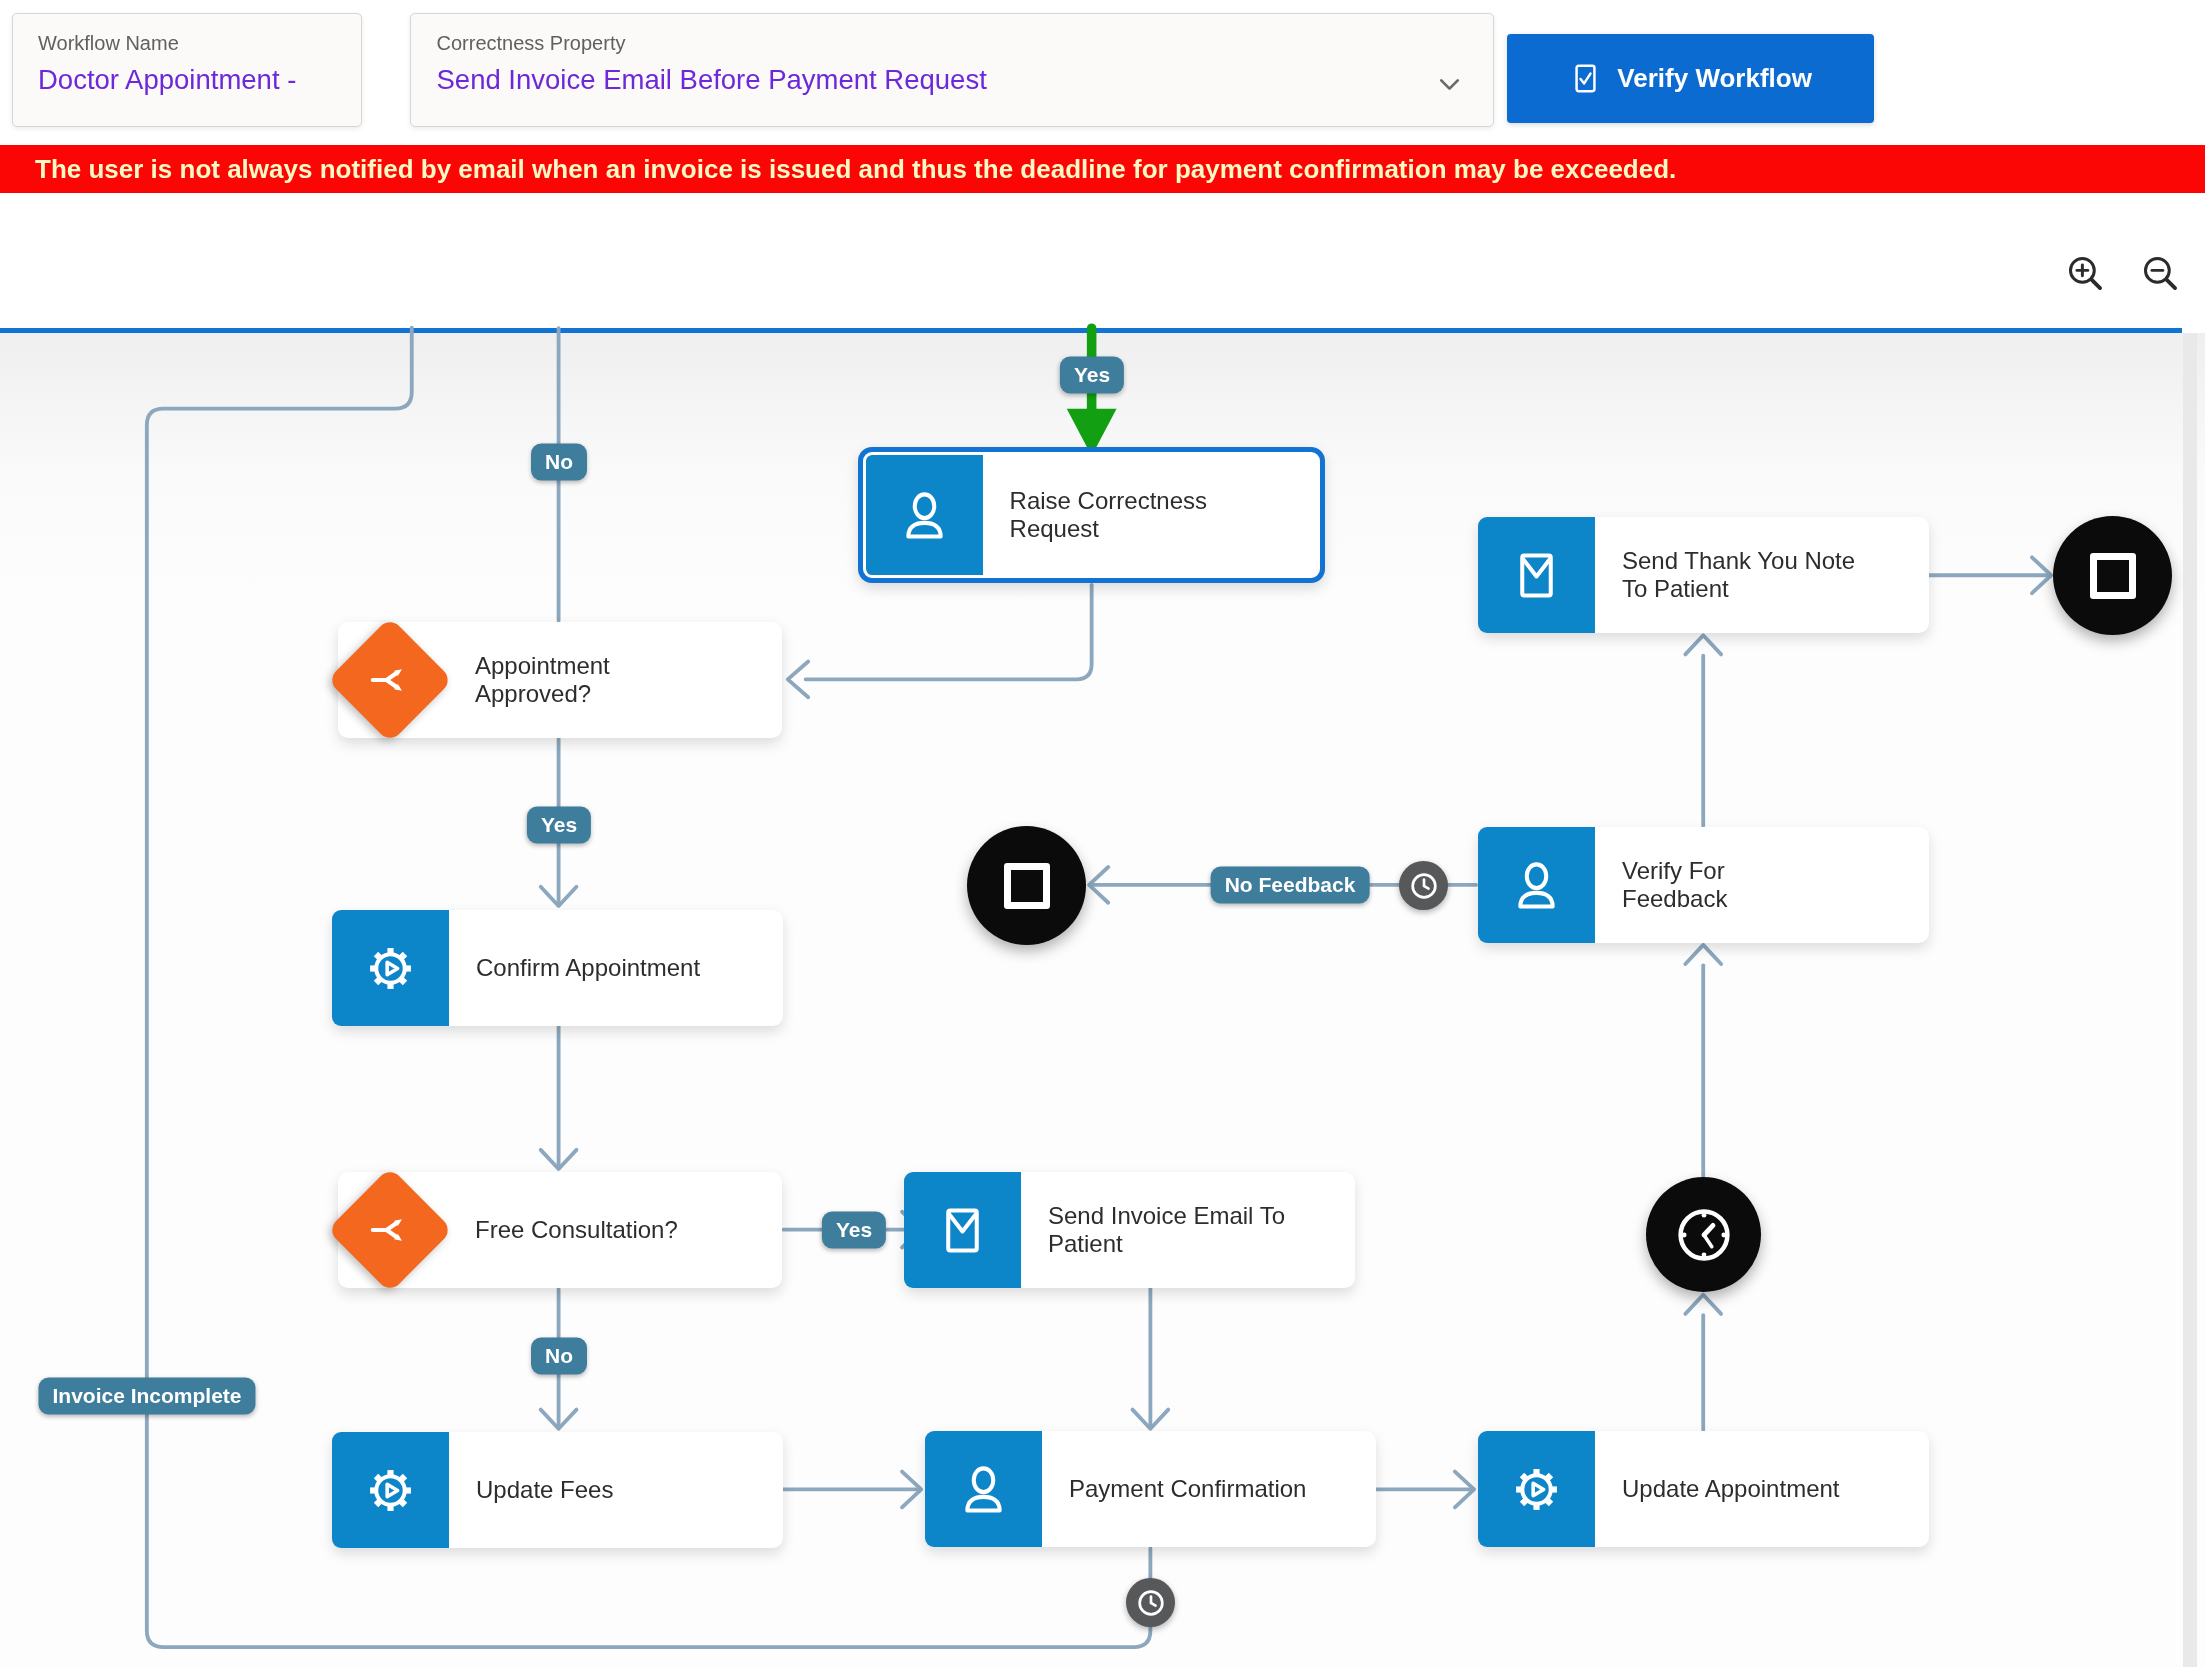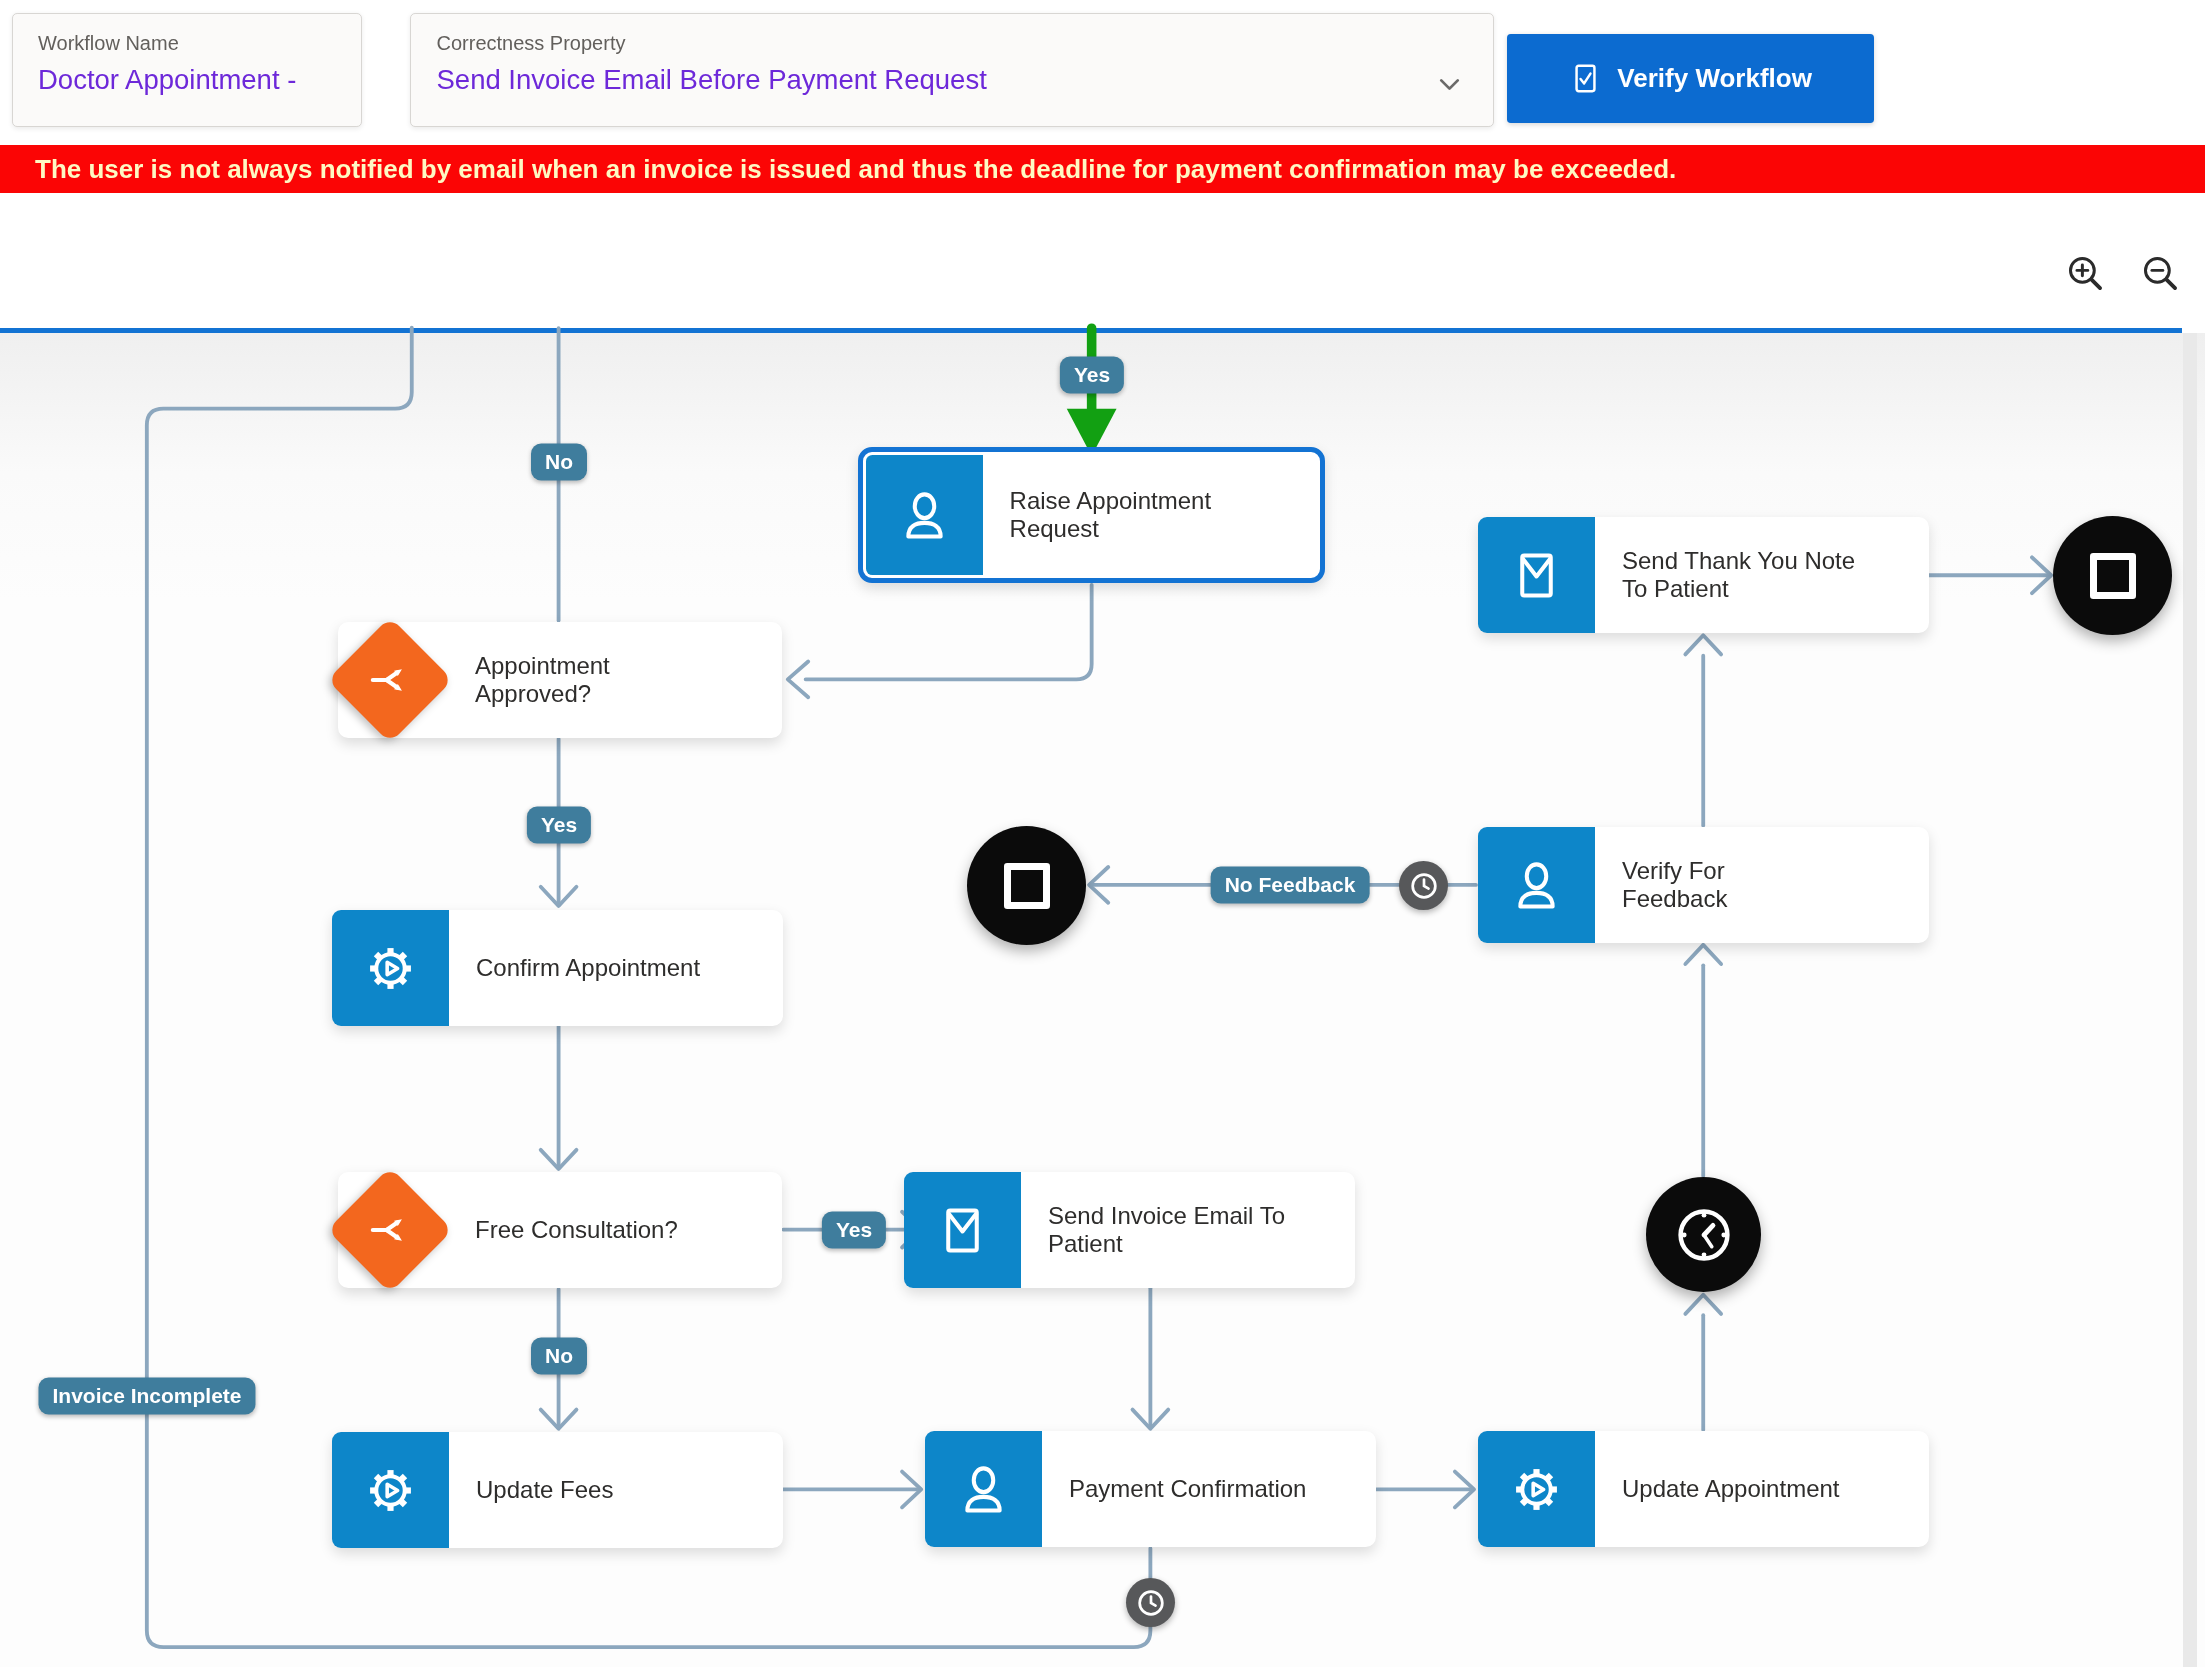--- a/index.html
+++ b/index.html
@@ -248,21 +248,21 @@
 <div class="elabel" style="left:559px;top:1356px;">No</div>
 <div class="elabel" style="left:1290px;top:885px;">No Feedback</div>
 <div class="elabel" style="left:147px;top:1396px;">Invoice Incomplete</div>
 
 <div class="node selected" style="left:858px;top:447px;width:467px;height:136px;">
   <div class="iconblock">
       <svg viewBox="0 0 90 90" width="57" height="57">
         <use href="#i-user"></use>
       </svg>
     </div>
-  <div class="nlabel" style="max-width:268px;">Raise Appointment Request</div>
+  <div class="nlabel" style="max-width:268px;">Raise Correctness Request</div>
 </div>
 
 <div class="node gateway" style="left:338px;top:622px;width:444px;height:116px;">
   <div class="diamond"></div>
   <svg class="dicon" viewBox="0 0 86 86" width="55" height="55">
       <use href="#i-branch"></use>
     </svg>
   <div class="nlabel" style="max-width:192px;">Appointment Approved?</div>
 </div>
 

